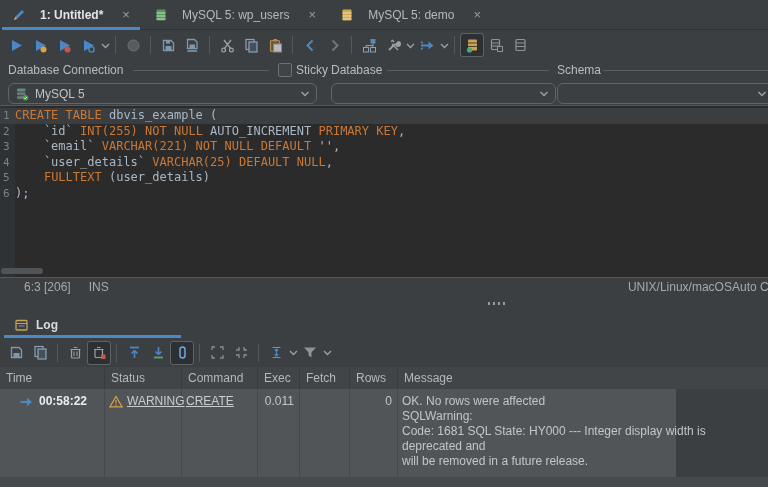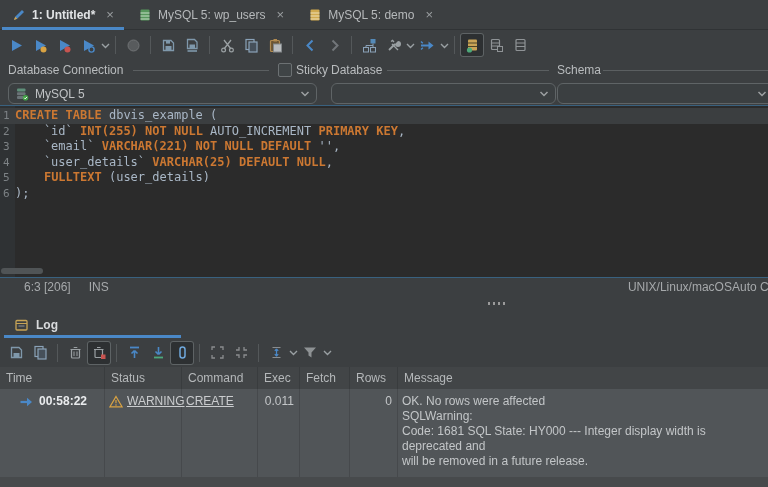--- a/index.html
+++ b/index.html
@@ -3,21 +3,21 @@
 <meta charset="utf-8">
 <style>
   html,body{margin:0;padding:0}
   body{width:768px;height:487px;background:#3c3f41;font-family:"Liberation Sans",sans-serif;
        overflow:hidden;position:relative;color:#bbb;-webkit-font-smoothing:antialiased}
   svg{display:block}
 
   
   .tabbar{position:absolute;left:0;top:0;width:768px;height:30px;background:#3c3f41;
           border-bottom:1px solid #303335;display:flex;align-items:stretch;box-sizing:border-box}
-  .tab{display:flex;align-items:center;gap:6px;padding:0 12px;position:relative;
+  .tab{display:flex;align-items:center;gap:14px;padding:0 12px;position:relative;
        font-size:12px;color:#b6b9bb;cursor:default}
   .tab.active{color:#e2e4e6;font-weight:bold}
   .tab.active::after{content:"";position:absolute;left:2px;right:2px;bottom:-1px;height:3px;background:#4A88C7}
   .tab .close{color:#9a9ea0;font-size:13px;margin-left:5px;font-weight:normal}
 
   
   .toolbar{position:absolute;left:0;top:30px;width:768px;height:30px;display:flex;align-items:center;padding-left:4px;box-sizing:border-box}
   .tb{width:24px;height:24px;display:flex;align-items:center;justify-content:center;border-radius:3px;flex:none}
   .tb.toggled{background:#2d3032;box-shadow:inset 0 0 0 1px #5e6365}
   .vsep{width:1px;height:18px;background:#54585a;margin:0 5px;flex:none}
@@ -33,21 +33,21 @@
   .combo .carr{margin-left:auto}
 
   
   .editor{position:absolute;left:0;top:105px;width:768px;height:173px;background:#2b2b2b;
           border-top:1px solid #39617f;border-bottom:1px solid #39617f;box-sizing:border-box}
   .gutterbg{position:absolute;left:0;top:0;bottom:0;width:15px;background:#2f3234}
   .codewrap{position:absolute;left:0;top:2px;right:0;font-family:"DejaVu Sans Mono",monospace;font-size:12px}
   .code-line{display:flex;height:15.5px;line-height:15.5px;white-space:pre}
   .code-line.hl{background:#3b3e40}
   .ln{width:15px;flex:none;padding-left:3px;box-sizing:border-box;color:#7d8285;font-size:11px}
-  .seg-kw{color:#CC7832;font-weight:bold}
+  .seg-kw{color:#CC7832;font-weight:normal}
   .seg-pl{color:#A9B7C6}
   .hscroll{position:absolute;left:0;right:0;bottom:2px;height:8px}
   .hthumb{position:absolute;left:1px;top:1px;width:42px;height:6px;background:#505456;border-radius:3px}
 
   
   .statusbar{position:absolute;left:16px;top:278px;width:768px;height:18px;display:flex;align-items:center;
              padding:0 2px 0 8px;box-sizing:border-box;font-size:12px;color:#a6a9ab;background:#3c3f41}
   .statusbar .gap{width:18px;flex:none}
   .sb-right{margin-left:auto;display:flex;white-space:nowrap}
 
@@ -58,21 +58,21 @@
 
   
   .logtabs{position:absolute;left:0;top:311px;width:768px;height:27px;display:flex}
   .logtab{width:185px;display:flex;align-items:center;gap:7px;padding-left:14px;position:relative;
           font-size:12px;font-weight:bold;color:#d8dadc;box-sizing:border-box}
   .logtab::after{content:"";position:absolute;left:4px;right:4px;bottom:0;height:3px;background:#4A88C7}
   .logtoolbar{position:absolute;left:0;top:338px;width:768px;height:29px;display:flex;align-items:center;padding-left:4px;box-sizing:border-box}
 
   .logheader{position:absolute;left:0;top:367px;width:768px;height:22px;background:#424547;display:flex;font-size:12px;color:#b5b8ba}
   .hcell{box-sizing:border-box;border-right:1px solid #393c3e;padding:4px 0 0 6px;height:22px;flex:none}
-  .logrow{position:absolute;left:0;top:389px;width:768px;height:88px;background:#515558;display:flex;font-size:12px;color:#c3c6c8}
+  .logrow{position:absolute;left:0;top:389px;width:676px;height:88px;background:#515558;display:flex;font-size:12px;color:#c3c6c8}
   .rcell{box-sizing:border-box;border-right:1px solid #46494c;padding-top:5px;height:88px;flex:none}
   .col-time{width:105px}.col-status{width:77px}.col-cmd{width:76px}.col-exec{width:42px}
   .col-fetch{width:50px}.col-rows{width:48px}.col-msg{width:370px;border-right:none}
   .timecell{display:flex;align-items:flex-start;gap:6px;padding-left:19px}
   .timeval{font-weight:bold;color:#e9ebed}
   .statuscell{display:flex;align-items:flex-start;gap:4px;padding-left:4px}
   .linklike{text-decoration:underline;color:#caccce}
   .num-r{text-align:right;padding-right:5px}
   .msgline{line-height:15px;padding-left:4px}
   .logempty{position:absolute;left:0;top:477px;width:768px;height:10px;background:#474a4c}

